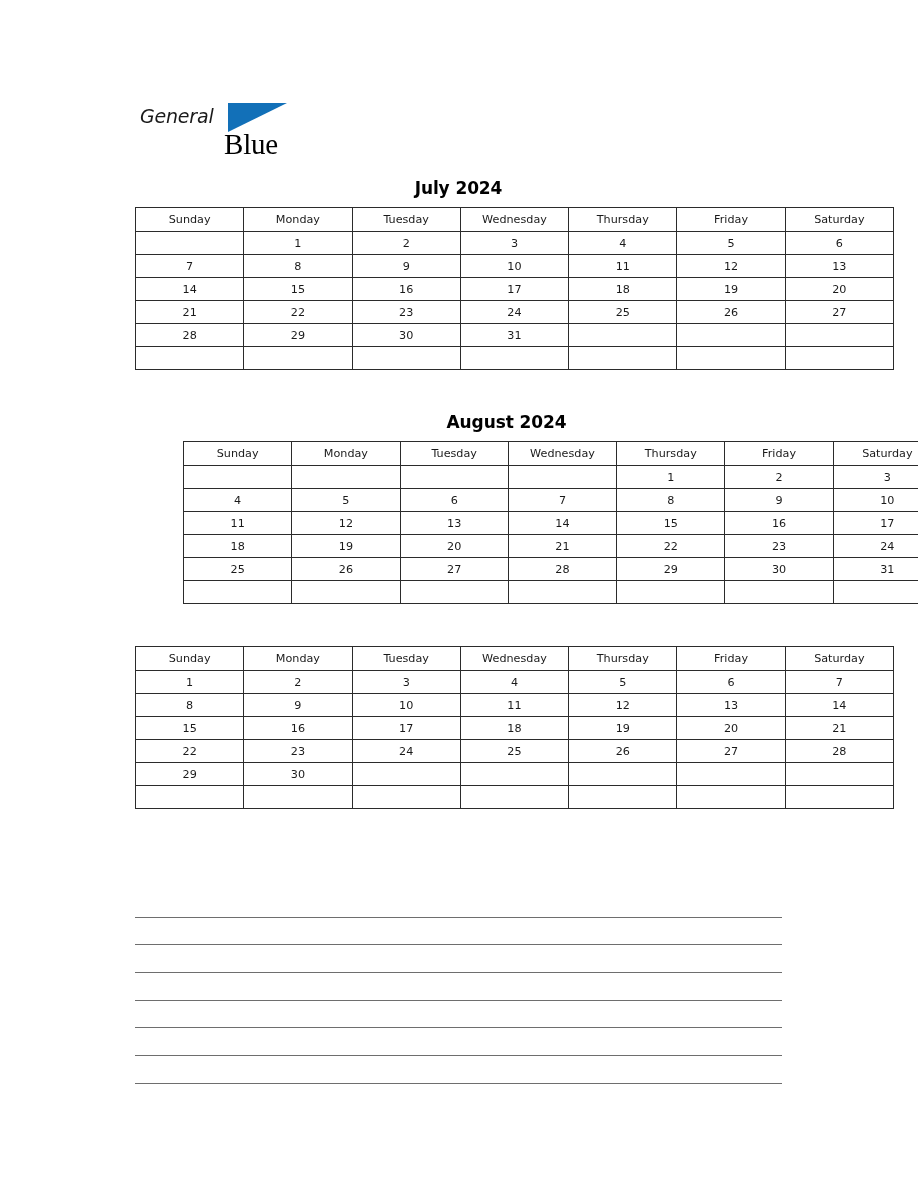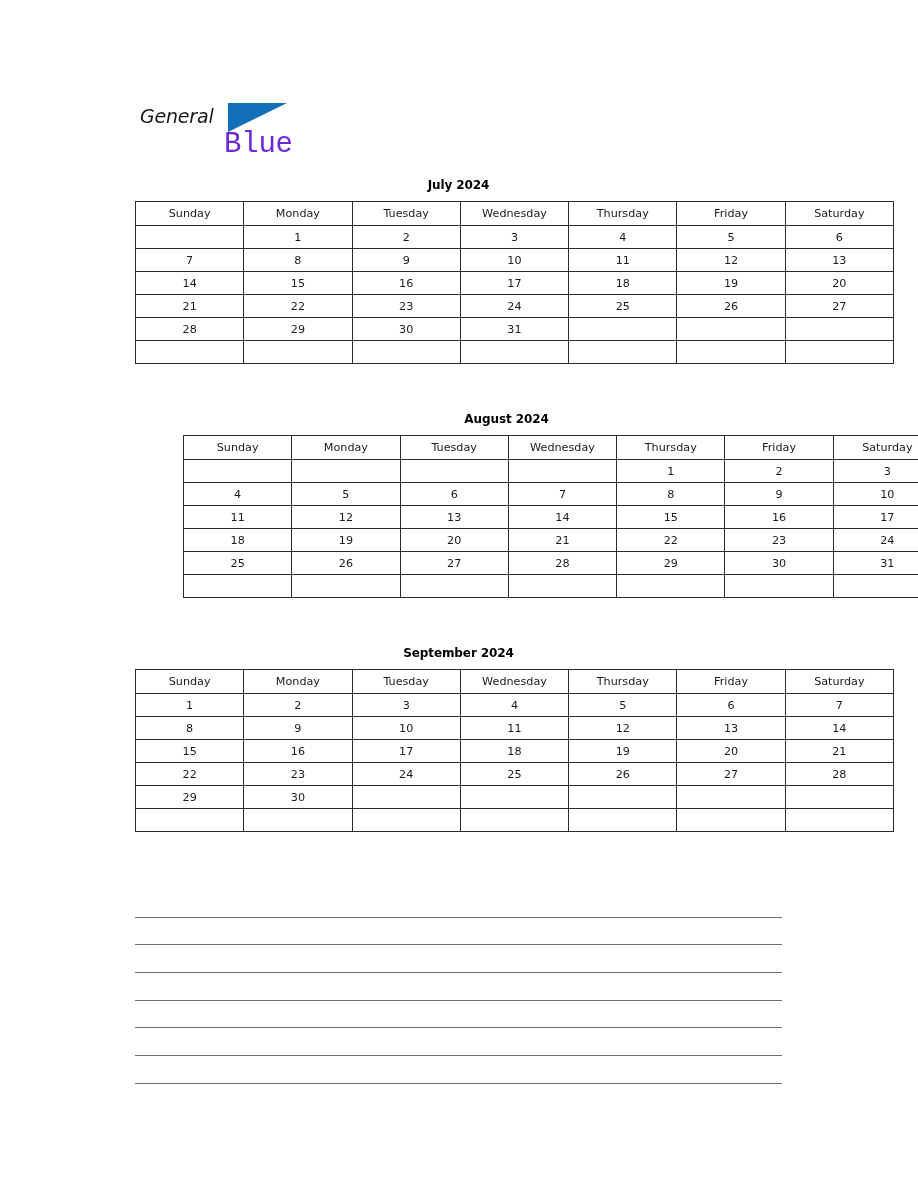--- a/index.html
+++ b/index.html
@@ -45,22 +45,22 @@
     white-space: nowrap;
     font-style: italic;
   }
   .logo-line2 {
     position: absolute;
     left: 84px;
     top: 28px;
     font-size: 29px;
     line-height: 33px;
     letter-spacing: -0.2px;
-    color: #6d28d9;
-    font-family: Liberation Mono, monospace;
+    color: #000000;
+    font-family: Liberation Serif, serif;
     white-space: nowrap;
   }
   .logo-triangle {
     position: absolute;
     left: 88px;
     top: 3px;
     width: 0;
     height: 0;
     border-top: 0px solid transparent;
     border-left: 59px solid #1270b8;
@@ -68,21 +68,21 @@
   }
 
   
   .month-block {
     position: absolute;
     left: 135px;
     width: 647px;
   }
   .month-title {
     text-align: center;
-    font-size: 12px;
+    font-size: 17px;
     font-weight: bold;
     color: #000000;
     margin: 0 0 9px 0;
     letter-spacing: -0.1px;
     font-family: "DejaVu Sans", sans-serif;
   }
 
   table.cal {
     border-collapse: collapse;
     table-layout: fixed;
@@ -272,21 +272,20 @@
           <td></td>
           <td></td>
           <td></td>
           <td></td>
         </tr>
       </tbody>
     </table>
   </div>
 
   <div class="month-block" id="month-2" style="top:646px;">
-    <div class="month-title">September 2024</div>
     <table class="cal">
       <thead>
         <tr>
           <th>Sunday</th>
           <th>Monday</th>
           <th>Tuesday</th>
           <th>Wednesday</th>
           <th>Thursday</th>
           <th>Friday</th>
           <th>Saturday</th>

